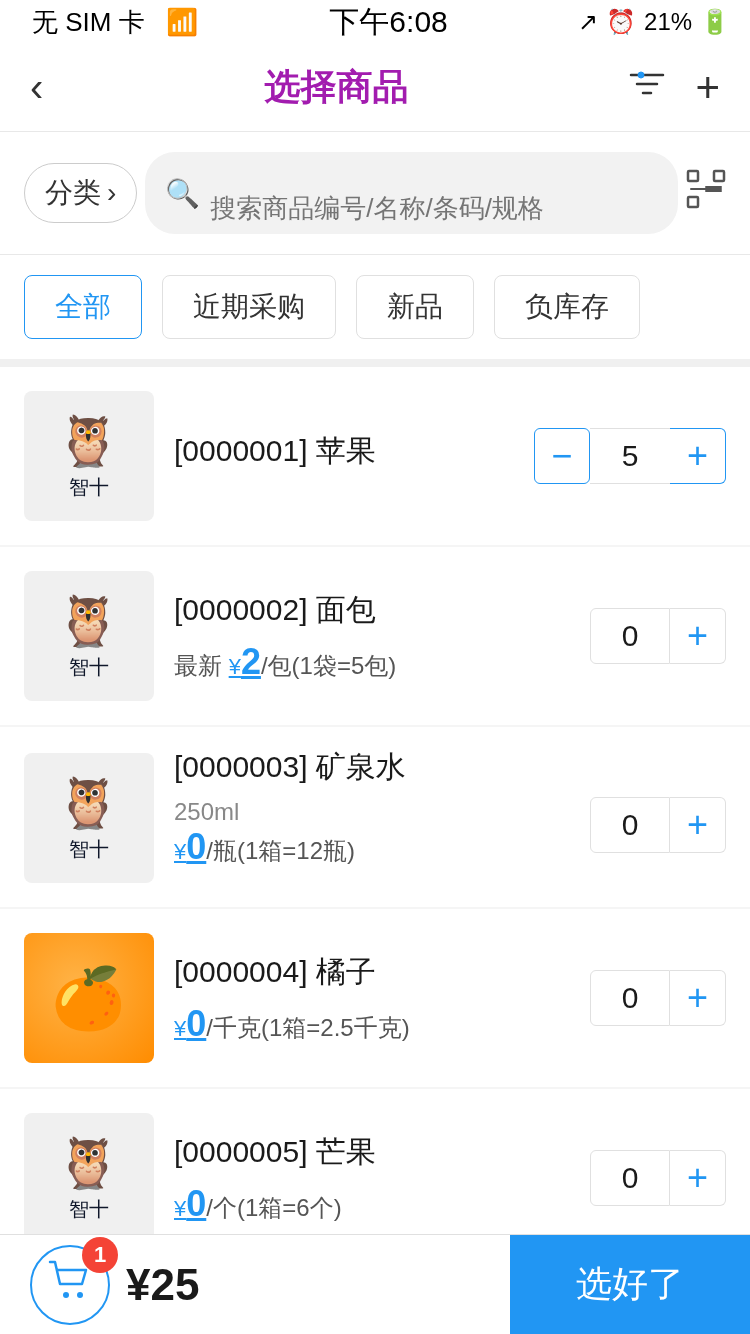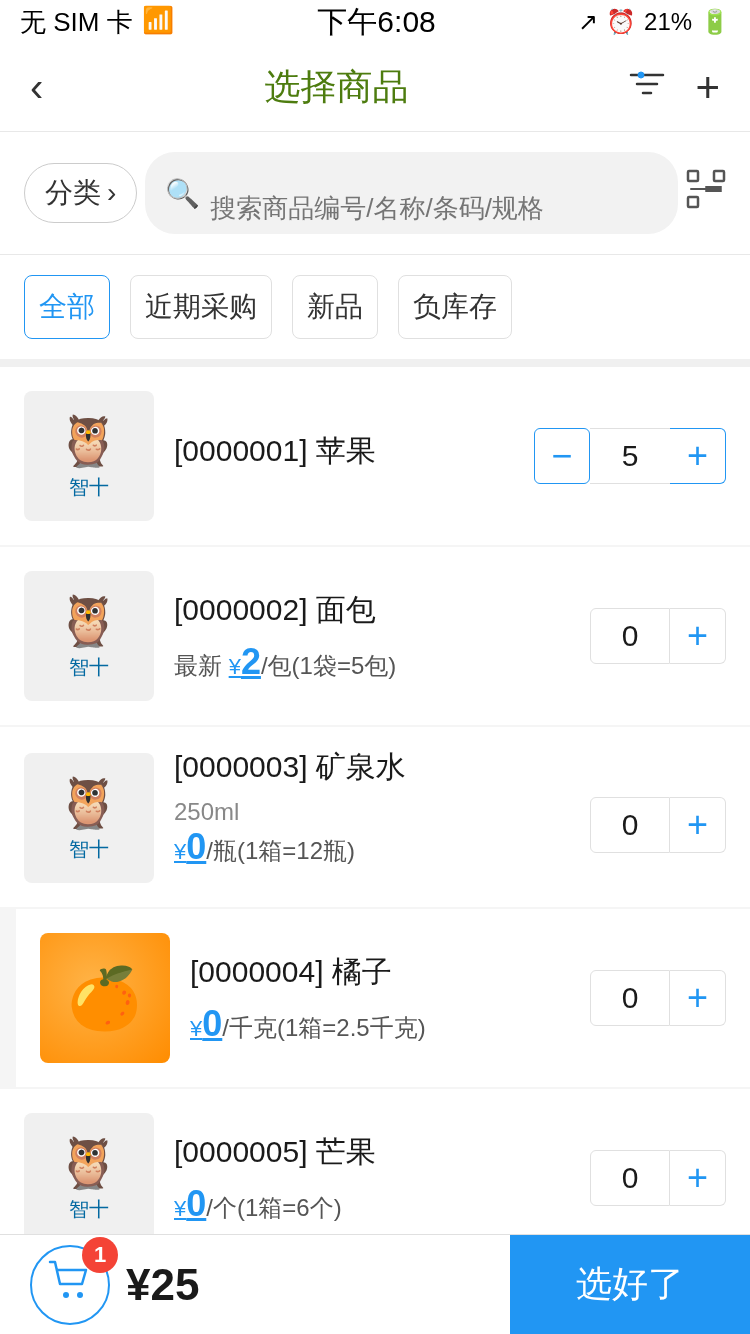--- a/index.html
+++ b/index.html
@@ -17,38 +17,38 @@
     .status-bar {
       background: #fff;
       height: 44px;
       display: flex;
       align-items: center;
       justify-content: space-between;
       padding: 0 20px;
       font-size: 26px;
       font-weight: 500;
     }
-    .status-left { display: flex; gap: 10px; }
+    .status-left { display: flex; align-items: center; gap: 22px; margin-left: 12px; }
     .status-center { font-size: 30px; font-weight: 400; }
     .status-right { display: flex; align-items: center; gap: 8px; font-size: 24px; }
 
     
     .nav-bar {
       background: #fff;
       height: 88px;
       display: flex;
       align-items: center;
       justify-content: space-between;
       padding: 0 30px;
       border-bottom: 1px solid #e8e8e8;
     }
     .nav-title {
       font-size: 36px;
-      font-weight: 400;
-      color: #4d7c0f;
+      font-weight: 700;
+      color: #a21caf;
     }
     .nav-icons {
       display: flex;
       align-items: center;
       gap: 30px;
     }
     .nav-icon {
       font-size: 40px;
       color: #333;
       cursor: pointer;
@@ -108,21 +108,21 @@
 
     
     .filter-tabs {
       background: #fff;
       display: flex;
       padding: 20px 24px;
       gap: 20px;
       border-bottom: 8px solid #f0f0f0;
     }
     .filter-tab {
-      padding: 12px 14px;
+      padding: 12px 30px;
       border-radius: 8px;
       font-size: 28px;
       border: 1.5px solid #e0e0e0;
       background: #fff;
       color: #333;
       cursor: pointer;
     }
     .filter-tab.active {
       border-color: #2196f3;
       color: #2196f3;
@@ -157,21 +157,21 @@
       flex-direction: column;
       align-items: center;
       gap: 4px;
     }
     .owl-logo .owl-icon {
       font-size: 50px;
       color: #b0b8c8;
     }
     .owl-logo .owl-text {
       font-size: 20px;
-      color: #0369a1;
+      color: #0f172a;
     }
     .product-info {
       flex: 1;
       min-width: 0;
     }
     .product-name {
       font-size: 30px;
       color: #1a1a1a;
       font-weight: 500;
       margin-bottom: 10px;
@@ -475,21 +475,21 @@
       <div class="product-price">
         <span class="currency">¥</span><span class="price-num">0</span><span class="price-unit">/瓶(1箱=12瓶)</span>
       </div>
     </div>
     <div class="qty-only-plus" style="margin-top:50px;">
       <div class="qty-box">0</div>
       <div class="qty-plus-only">+</div>
     </div>
   </div>
 
-  <div class="product-item" style="background:#fff; margin-bottom:2px;margin-left:16px;">
+  <div class="product-item" style="background:#fff; margin-bottom:2px;">
     <div class="orange-img"></div>
     <div class="product-info">
       <div class="product-name">[0000004] 橘子</div>
       <div class="product-price">
         <span class="currency">¥</span><span class="price-num">0</span><span class="price-unit">/千克(1箱=2.5千克)</span>
       </div>
     </div>
     <div class="qty-only-plus">
       <div class="qty-box">0</div>
       <div class="qty-plus-only">+</div>

